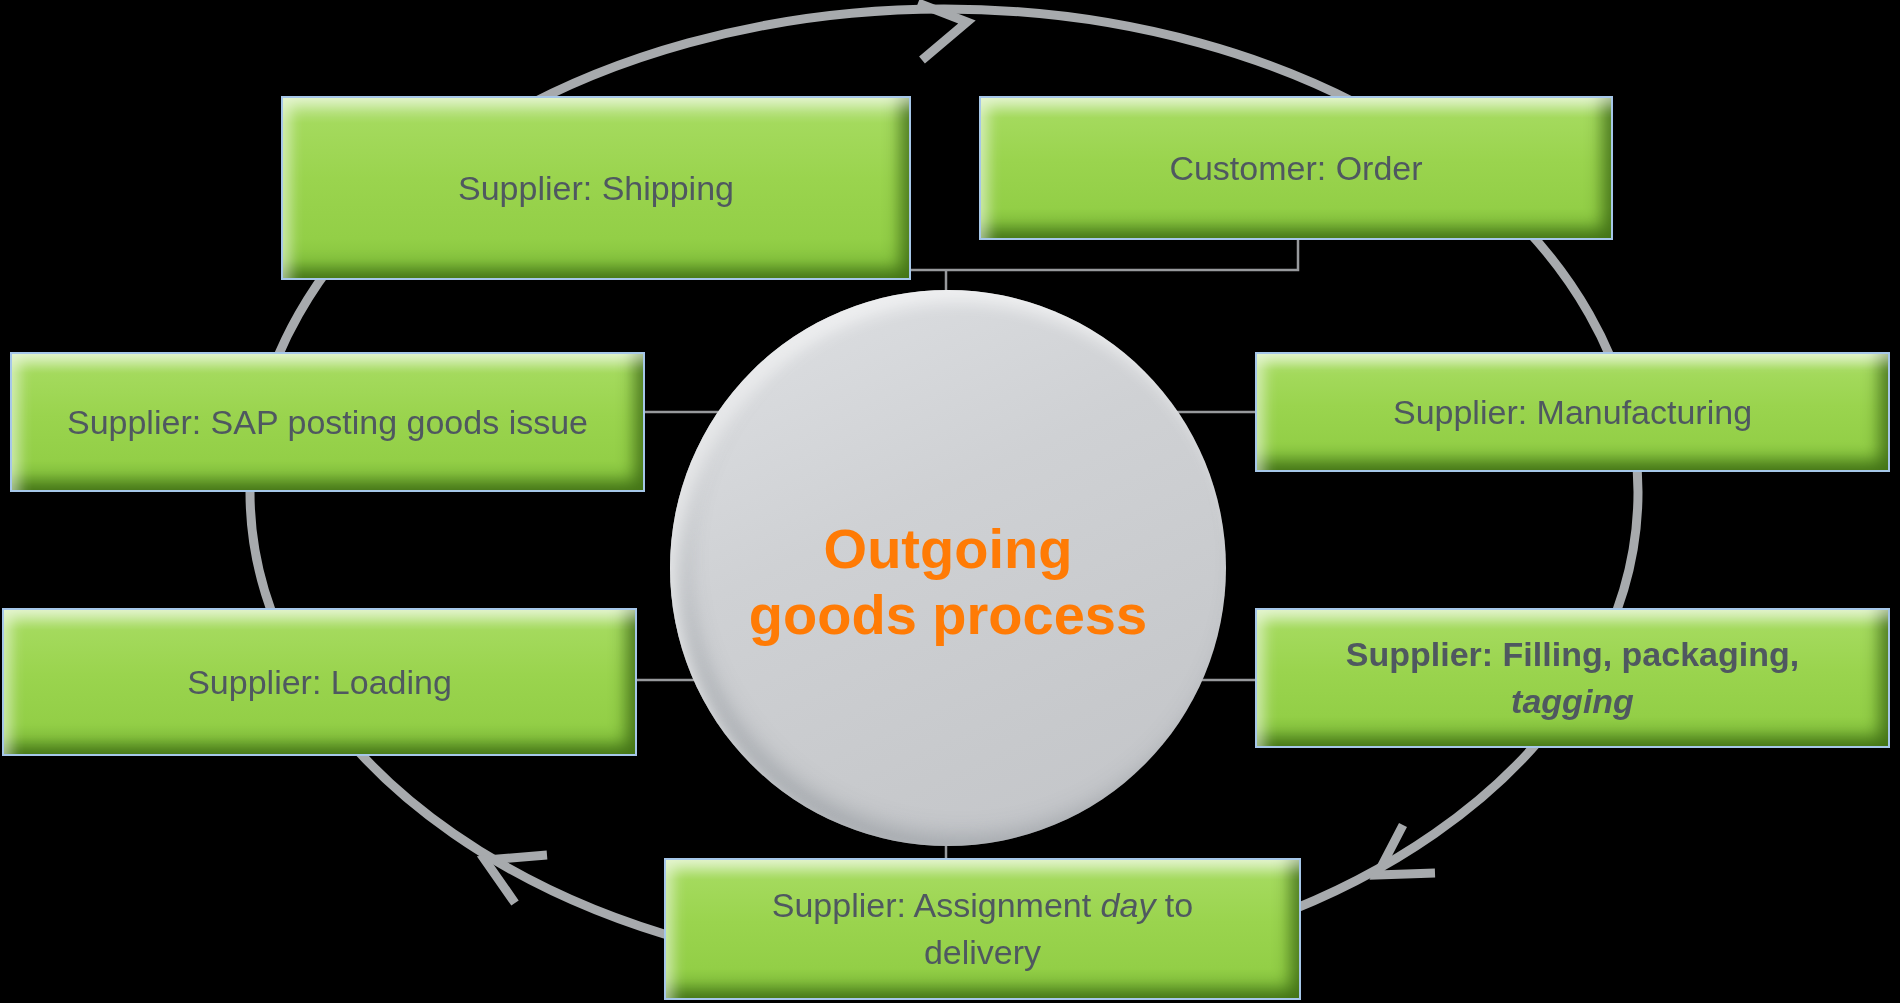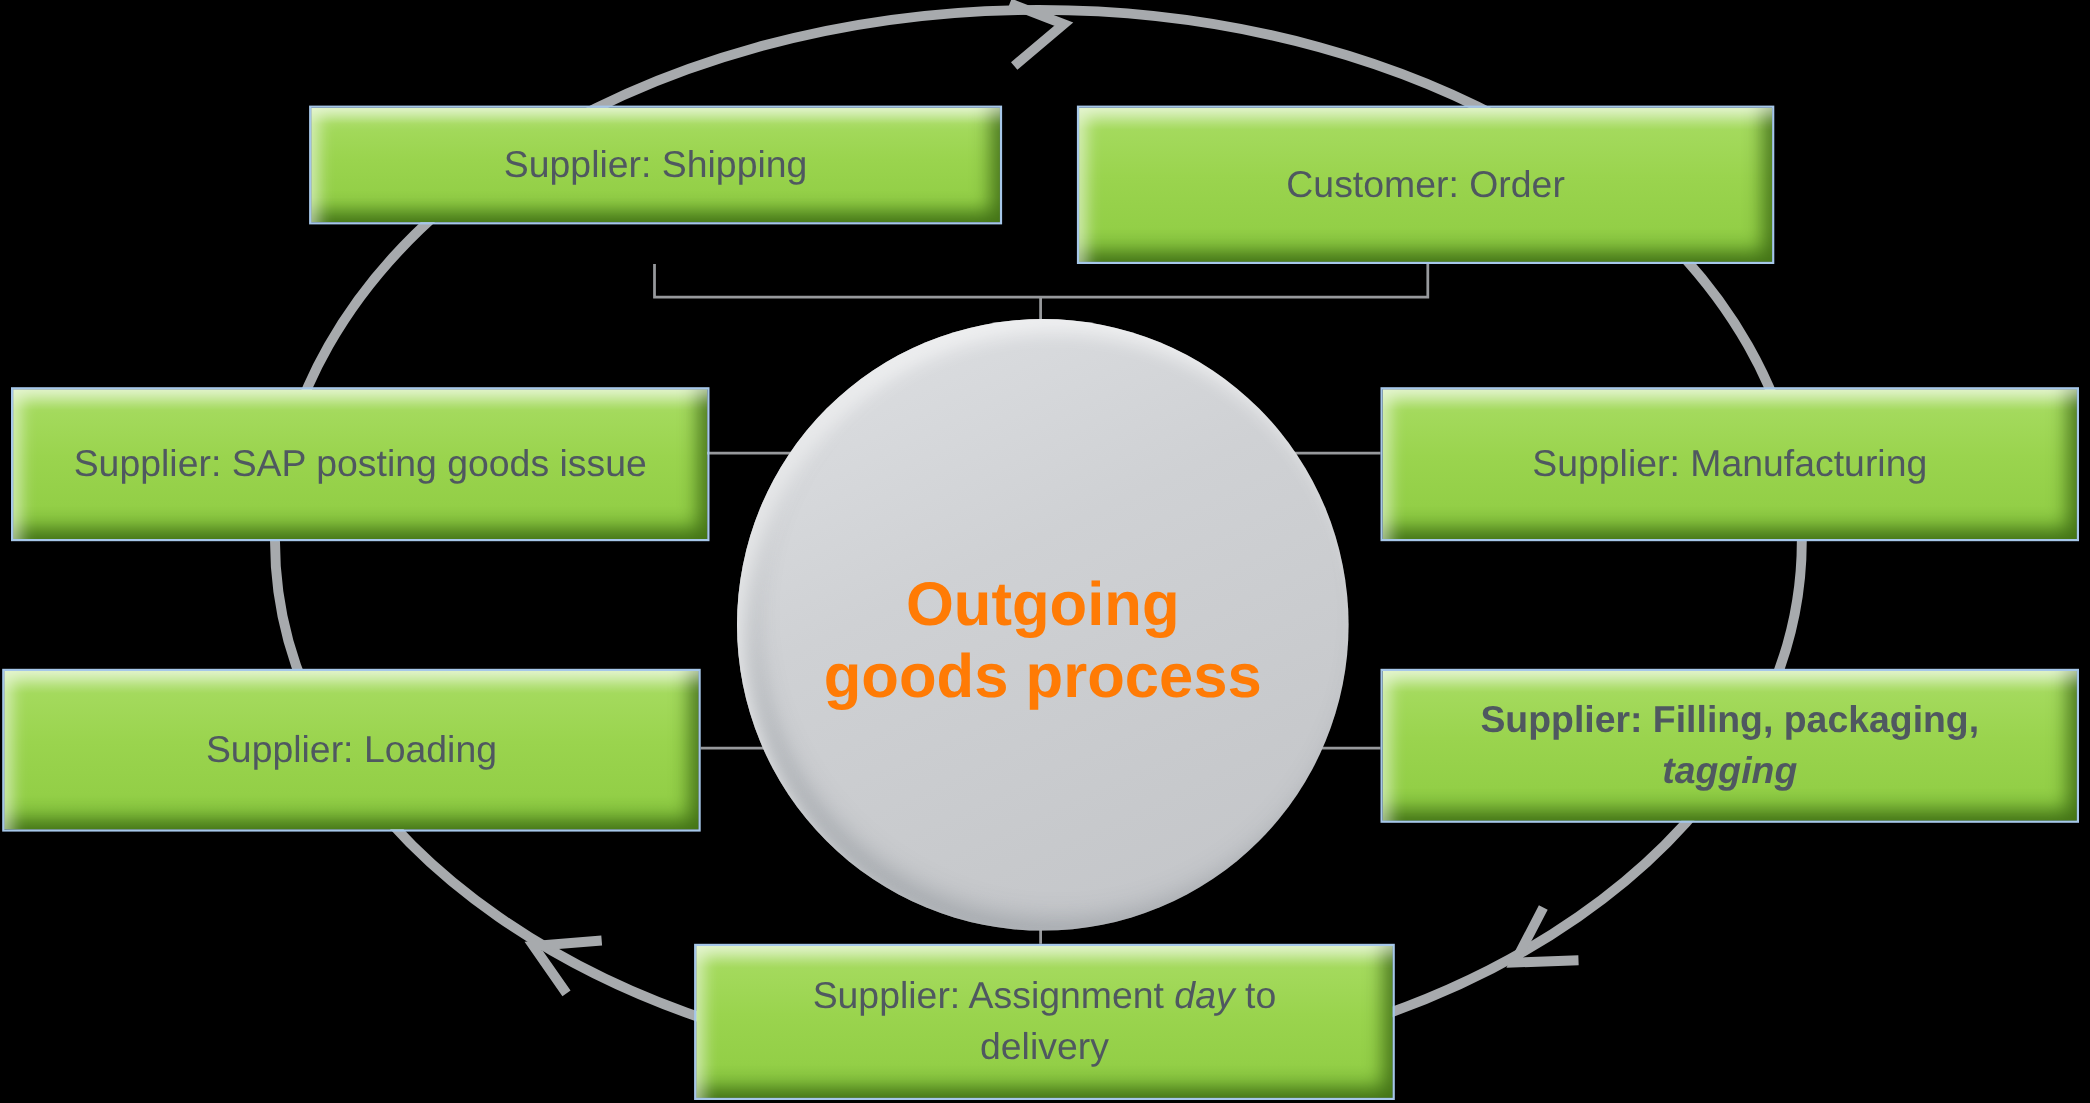--- a/index.html
+++ b/index.html
@@ -20,27 +20,27 @@
   .pbox{
     position:absolute;z-index:3;box-sizing:border-box;
     border:2px solid #a6c7e9;
     background:linear-gradient(180deg,#c4e897 0%,#a4da5d 14%,#9ad44e 45%,#93cf47 78%,#7fbe39 100%);
     box-shadow:inset 12px 12px 14px -5px rgba(255,255,255,.55),
                inset -14px -14px 16px -5px rgba(35,75,5,.65);
     display:flex;align-items:center;justify-content:center;text-align:center;
     color:var(--boxtext,#4f5860);font-size:34px;line-height:47px;
   }
   .pbox .it{font-style:italic;}
-  .b-shipping{left:281px;top:96px;width:630px;height:108px;}
+  .b-shipping{left:281px;top:96px;width:630px;height:184px;}
   .b-order{left:979px;top:96px;width:634px;height:144px;}
   .b-sap{left:10px;top:352px;width:635px;height:140px;}
-  .b-manufacturing{left:1255px;top:352px;width:635px;height:140px;}
+  .b-manufacturing{left:1255px;top:352px;width:635px;height:120px;}
   .b-loading{left:2px;top:608px;width:635px;height:148px;}
   .b-filling{left:1255px;top:608px;width:635px;height:140px;font-weight:bold;}
-  .b-assignment{left:631px;top:858px;width:637px;height:142px;}
+  .b-assignment{left:664px;top:858px;width:637px;height:142px;}
 </style>
 </head>
 <body>
 
 <div class="stage">
 
   <svg class="lines" width="1900" height="1003" viewBox="0 0 1900 1003">
 
     <ellipse cx="944" cy="492" rx="694" ry="483" fill="none" stroke="#a7aaad" stroke-width="9"></ellipse>
 

